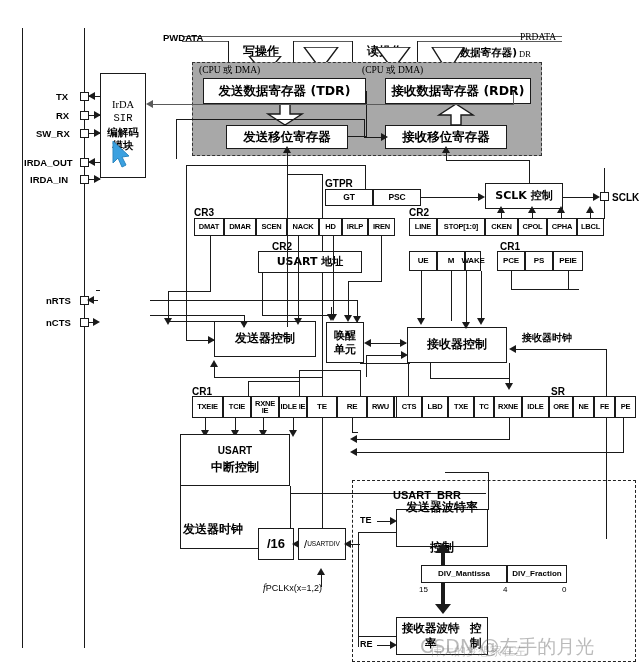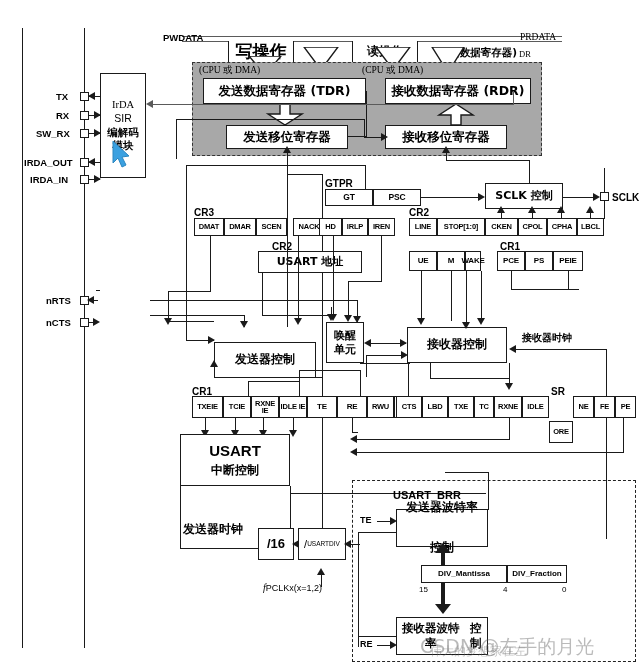--- a/index.html
+++ b/index.html
@@ -44,21 +44,21 @@
 <div id="stage">
 
   <div class="ln lnv" style="left:22px;top:28px;height:620px;"></div>
   <div class="ln lnv" style="left:84px;top:28px;height:620px;"></div>
 
   <div class="ln lnh g" style="left:182px;top:36px;width:380px;"></div>
   <div class="ln lnh g" style="left:182px;top:41px;width:380px;"></div>
   <div class="lbl b" style="left:163px;top:32px;font-size:9.5px;">PWDATA</div>
   <div class="lbl" style="left:520px;top:32px;font-size:9.5px;font-family:'Liberation Serif',serif;">PRDATA</div>
 
-  <div class="box cn" style="left:228px;top:41px;width:66px;height:22px;border-top:none;font-size:17px;">写操作</div>
+  <div class="box cn" style="left:228px;top:41px;width:66px;height:22px;border-top:none;font-size:12px;">写操作</div>
   <div class="box cn" style="left:352px;top:41px;width:66px;height:22px;border-top:none;font-size:12px;">读操作</div>
   <div class="lbl cn" style="left:455px;top:46px;font-size:10.5px;">(数据寄存器)</div>
   <div class="lbl" style="left:519px;top:49px;font-size:8.5px;font-family:'Liberation Serif',serif;">DR</div>
 
   <svg class="bigar" style="left:245px;top:56px;" width="40" height="30">
     <polygon points="4,0 36,0 26,12 26,28 14,28 14,12" fill="#fff" stroke="#1a1a1a" stroke-width="1.4"></polygon>
   </svg>
   <svg class="bigar" style="left:300px;top:47px;" width="42" height="40">
     <polygon points="4,0 38,0 26,16 26,38 16,38 16,16" fill="#fff" stroke="#1a1a1a" stroke-width="1.4"></polygon>
   </svg>
@@ -93,21 +93,21 @@
   <div class="ln lnv g" style="left:513px;top:91px;height:14px;"></div>
   <div class="arrow ar-l g" style="left:146px;top:100px;"></div>
   <div class="ln lnh" style="left:364px;top:137px;width:22px;"></div>
   <div class="arrow ar-r" style="left:381px;top:133px;"></div>
   <div class="ln lnv" style="left:364px;top:119px;height:19px;"></div>
   <div class="ln lnh" style="left:176px;top:119px;width:189px;"></div>
   <div class="ln lnv" style="left:176px;top:119px;height:40px;"></div>
 
   <div class="box cn" style="left:100px;top:73px;width:46px;height:105px;flex-direction:column;font-size:10.5px;line-height:1.3;">
     <span style="font-family:'Liberation Serif',serif;font-weight:400;">IrDA</span>
-    <span style="font-family:Liberation Sans, sans-serif;font-weight:400;">SIR</span>
+    <span style="font-family:Liberation Mono, monospace;font-weight:400;">SIR</span>
     <span>编解码</span>
     <span>模块</span>
   </div>
 
   <svg style="position:absolute;left:111px;top:141px;" width="22" height="28">
     <polygon points="2,0 2,22 7,17 11,26 15,24 11,16 18,15" fill="#3aa0e0" stroke="#2b86c0" stroke-width="1"></polygon>
   </svg>
 
   <div class="pin" style="left:80px;top:92px;"></div>
   <div class="lbl b" style="left:56px;top:91px;font-size:9.5px;">TX</div>
@@ -164,21 +164,21 @@
 
   <div class="ln lnv" style="left:287px;top:149px;height:26px;"></div>
   <div class="arrow ar-u" style="left:283px;top:146px;"></div>
   <div class="ln lnh" style="left:287px;top:174px;width:36px;"></div>
   <div class="ln lnv" style="left:322px;top:174px;height:360px;"></div>
 
   <div class="lbl b" style="left:194px;top:207px;font-size:10px;">CR3</div>
   <div class="regcell" style="left:194px;top:218px;width:30px;height:18px;">DMAT</div>
   <div class="regcell" style="left:224px;top:218px;width:32px;height:18px;">DMAR</div>
   <div class="regcell" style="left:256px;top:218px;width:31px;height:18px;">SCEN</div>
-  <div class="regcell" style="left:287px;top:218px;width:32px;height:18px;margin-left:6px;">NACK</div>
+  <div class="regcell" style="left:287px;top:218px;width:32px;height:18px;">NACK</div>
   <div class="regcell" style="left:319px;top:218px;width:23px;height:18px;">HD</div>
   <div class="regcell" style="left:342px;top:218px;width:26px;height:18px;">IRLP</div>
   <div class="regcell" style="left:368px;top:218px;width:27px;height:18px;">IREN</div>
 
   <div class="lbl b" style="left:409px;top:207px;font-size:10px;">CR2</div>
   <div class="regcell" style="left:409px;top:218px;width:28px;height:18px;">LINE</div>
   <div class="regcell" style="left:437px;top:218px;width:48px;height:18px;">STOP[1:0]</div>
   <div class="regcell" style="left:485px;top:218px;width:33px;height:18px;">CKEN</div>
   <div class="regcell" style="left:518px;top:218px;width:29px;height:18px;">CPOL</div>
   <div class="regcell" style="left:547px;top:218px;width:30px;height:18px;">CPHA</div>
@@ -197,21 +197,21 @@
   <div class="box cn" style="left:258px;top:251px;width:104px;height:22px;font-size:11px;">USART 地址</div>
 
   <div class="lbl b" style="left:500px;top:241px;font-size:10px;">CR1</div>
   <div class="regcell" style="left:409px;top:251px;width:28px;height:20px;font-size:8px;">UE</div>
   <div class="regcell" style="left:437px;top:251px;width:28px;height:20px;font-size:8px;">M</div>
   <div class="regcell" style="left:465px;top:251px;width:16px;height:20px;font-size:8px;">WAKE</div>
   <div class="regcell" style="left:497px;top:251px;width:28px;height:20px;font-size:8px;">PCE</div>
   <div class="regcell" style="left:525px;top:251px;width:28px;height:20px;font-size:8px;">PS</div>
   <div class="regcell" style="left:553px;top:251px;width:30px;height:20px;font-size:8px;">PEIE</div>
 
-  <div class="box cn" style="left:214px;top:342px;width:102px;height:36px;font-size:12px;">发送器控制</div>
+  <div class="box cn" style="left:214px;top:321px;width:102px;height:36px;font-size:12px;">发送器控制</div>
 
   <div class="box cn" style="left:326px;top:322px;width:38px;height:41px;flex-direction:column;font-size:11px;line-height:1.25;">
     <span>唤醒</span>
     <span>单元</span>
   </div>
 
   <div class="box cn" style="left:407px;top:327px;width:100px;height:36px;font-size:12px;">接收器控制</div>
 
   <div class="lbl cn" style="left:522px;top:331px;font-size:10px;">接收器时钟</div>
   <div class="ln lnh" style="left:515px;top:349px;width:92px;"></div>
@@ -307,38 +307,38 @@
   <div class="ln lnv" style="left:214px;top:363px;height:15px;"></div>
   <div class="arrow ar-u" style="left:210px;top:360px;"></div>
 
   <div class="lbl b" style="left:551px;top:386px;font-size:10px;">SR</div>
   <div class="regcell" style="left:396px;top:396px;width:26px;height:22px;font-size:7.5px;">CTS</div>
   <div class="regcell" style="left:422px;top:396px;width:26px;height:22px;font-size:7.5px;">LBD</div>
   <div class="regcell" style="left:448px;top:396px;width:26px;height:22px;font-size:7.5px;">TXE</div>
   <div class="regcell" style="left:474px;top:396px;width:20px;height:22px;font-size:7.5px;">TC</div>
   <div class="regcell" style="left:494px;top:396px;width:28px;height:22px;font-size:7.5px;">RXNE</div>
   <div class="regcell" style="left:522px;top:396px;width:27px;height:22px;font-size:7.5px;">IDLE</div>
-  <div class="regcell" style="left:549px;top:396px;width:24px;height:22px;font-size:7.5px;margin-top:25px;">ORE</div>
+  <div class="regcell" style="left:549px;top:396px;width:24px;height:22px;font-size:7.5px;">ORE</div>
   <div class="regcell" style="left:573px;top:396px;width:21px;height:22px;font-size:7.5px;">NE</div>
   <div class="regcell" style="left:594px;top:396px;width:21px;height:22px;font-size:7.5px;">FE</div>
   <div class="regcell" style="left:615px;top:396px;width:21px;height:22px;font-size:7.5px;">PE</div>
 
   <div class="ln lnv" style="left:509px;top:363px;height:24px;"></div>
   <div class="arrow ar-d" style="left:505px;top:383px;"></div>
   <div class="ln lnh" style="left:430px;top:378px;width:80px;"></div>
   <div class="ln lnv" style="left:430px;top:363px;height:16px;"></div>
   <div class="ln lnv" style="left:509px;top:418px;height:21px;"></div>
   <div class="ln lnh" style="left:352px;top:439px;width:158px;"></div>
   <div class="arrow ar-l" style="left:350px;top:435px;"></div>
   <div class="ln lnh" style="left:352px;top:452px;width:272px;"></div>
   <div class="arrow ar-l" style="left:350px;top:448px;"></div>
   <div class="ln lnv" style="left:623px;top:418px;height:35px;"></div>
 
   <div class="box" style="left:180px;top:434px;width:110px;height:52px;flex-direction:column;">
-    <span style="font-size:15px;font-weight:700;">USART</span>
+    <span style="font-size:10px;font-weight:700;">USART</span>
     <span style="font-family:'DejaVu Sans',sans-serif;font-weight:700;font-size:12px;margin-top:4px;">中断控制</span>
   </div>
 
   <div class="ln lnv" style="left:180px;top:486px;height:62px;"></div>
   <div class="ln lnh" style="left:180px;top:548px;width:80px;"></div>
   <div class="ln lnv" style="left:290px;top:486px;height:50px;"></div>
   <div class="ln lnh" style="left:290px;top:493px;width:196px;"></div>
   <div class="lbl cn" style="left:183px;top:521px;font-size:12px;">发送器时钟</div>
 
   <div class="box" style="left:258px;top:528px;width:36px;height:32px;font-size:13px;font-weight:700;">/16</div>

